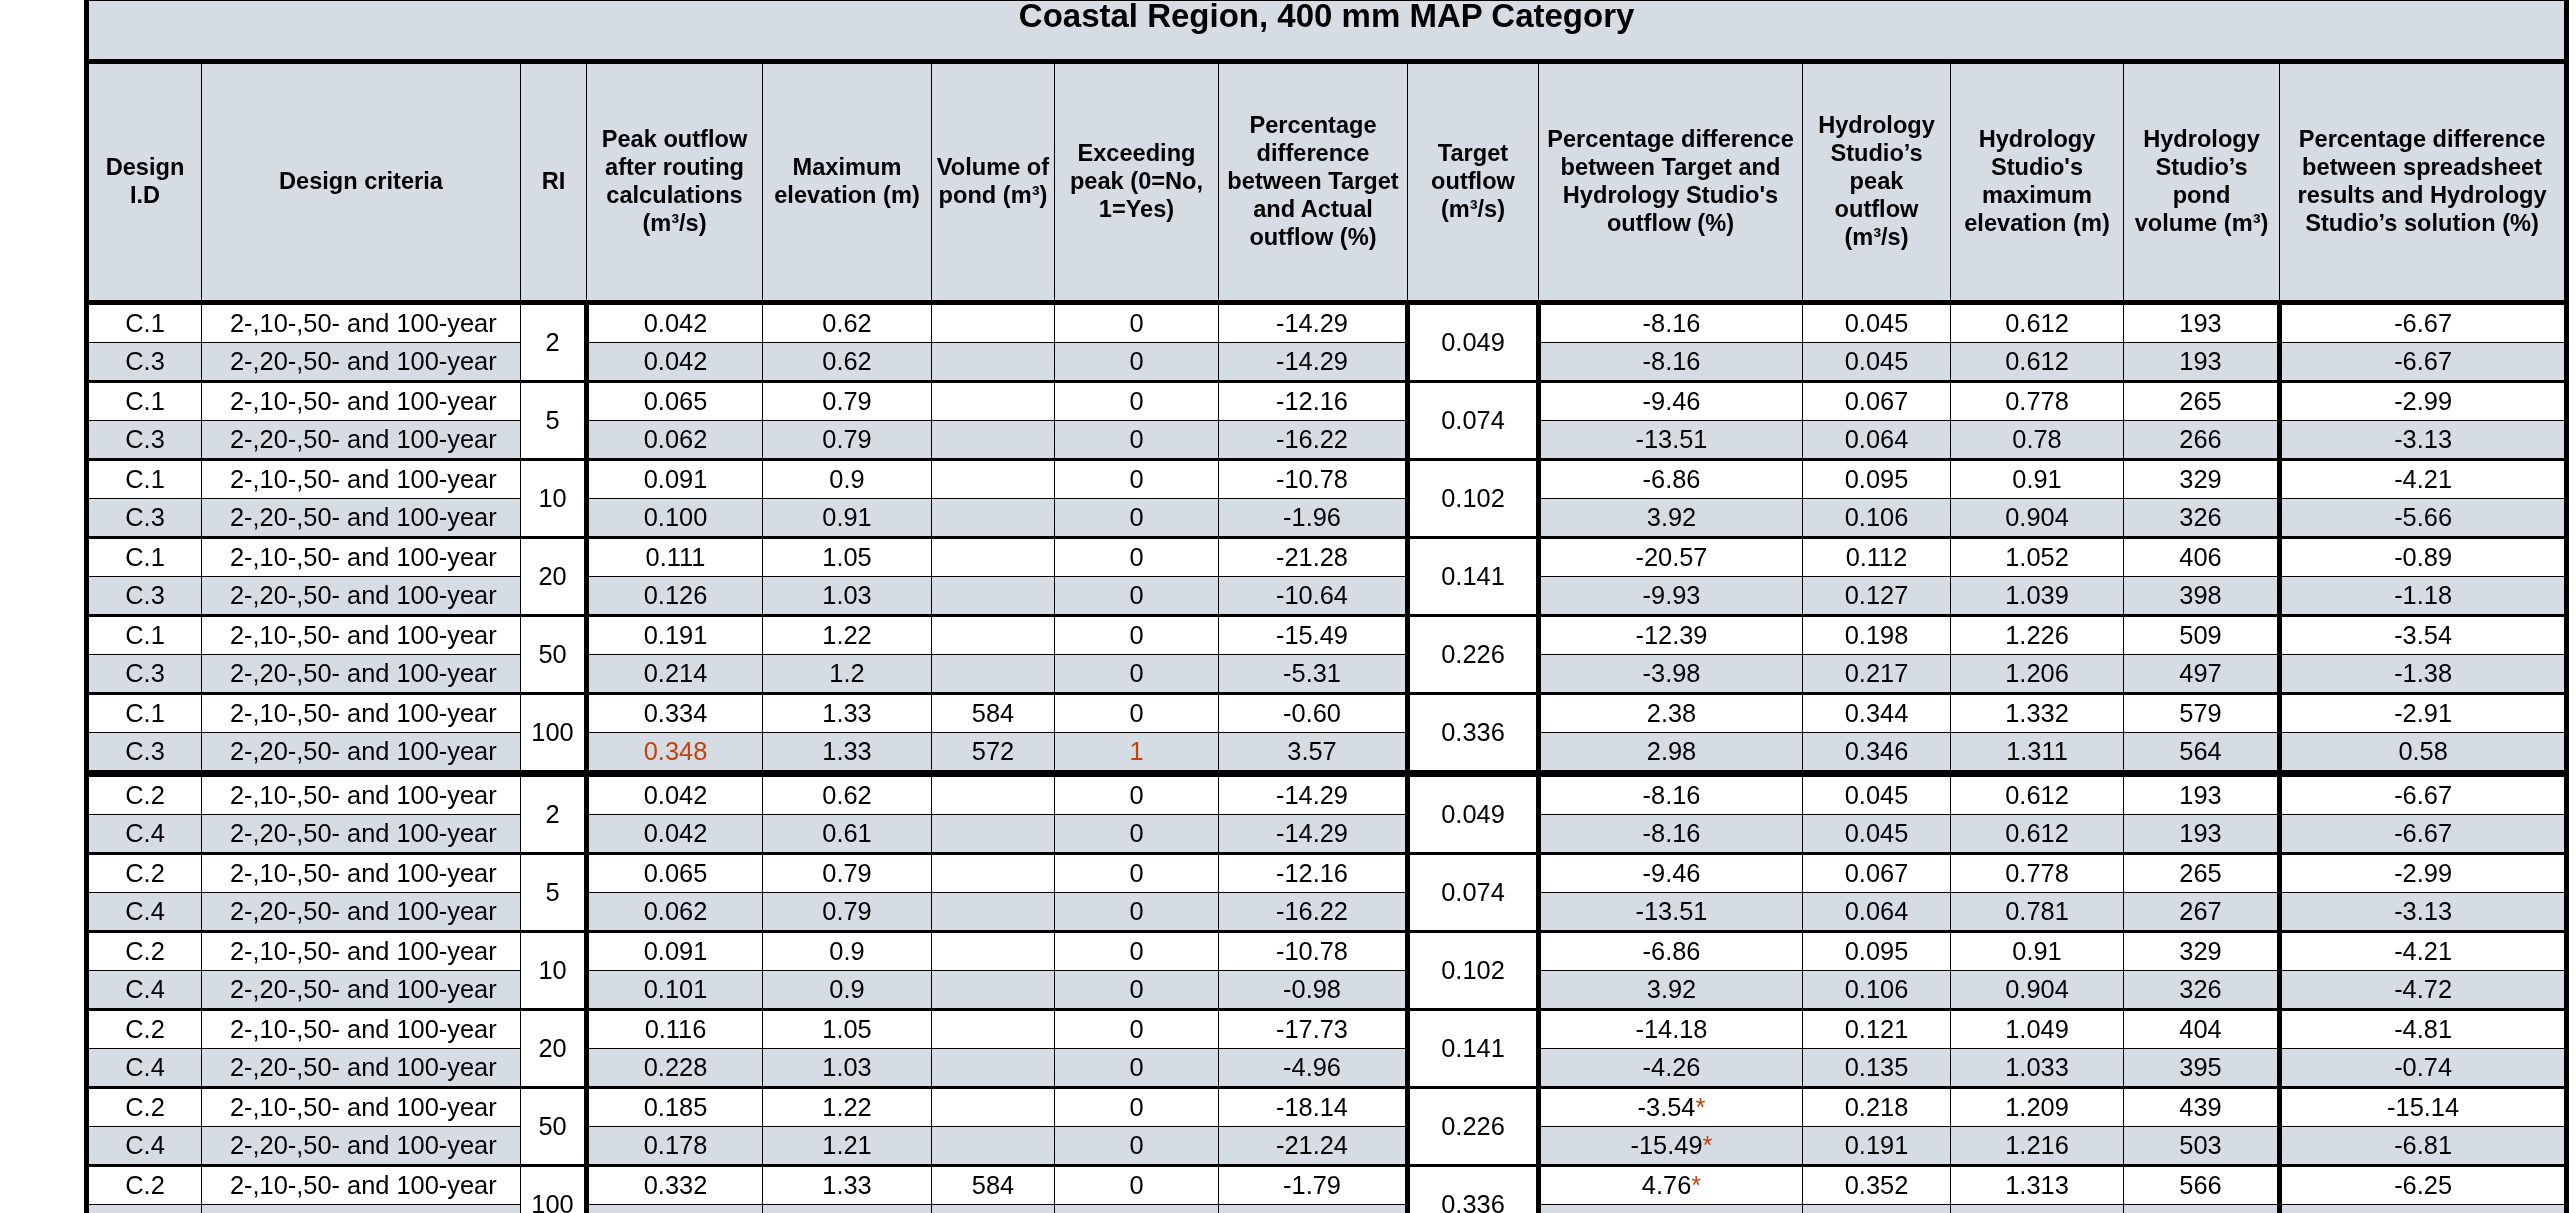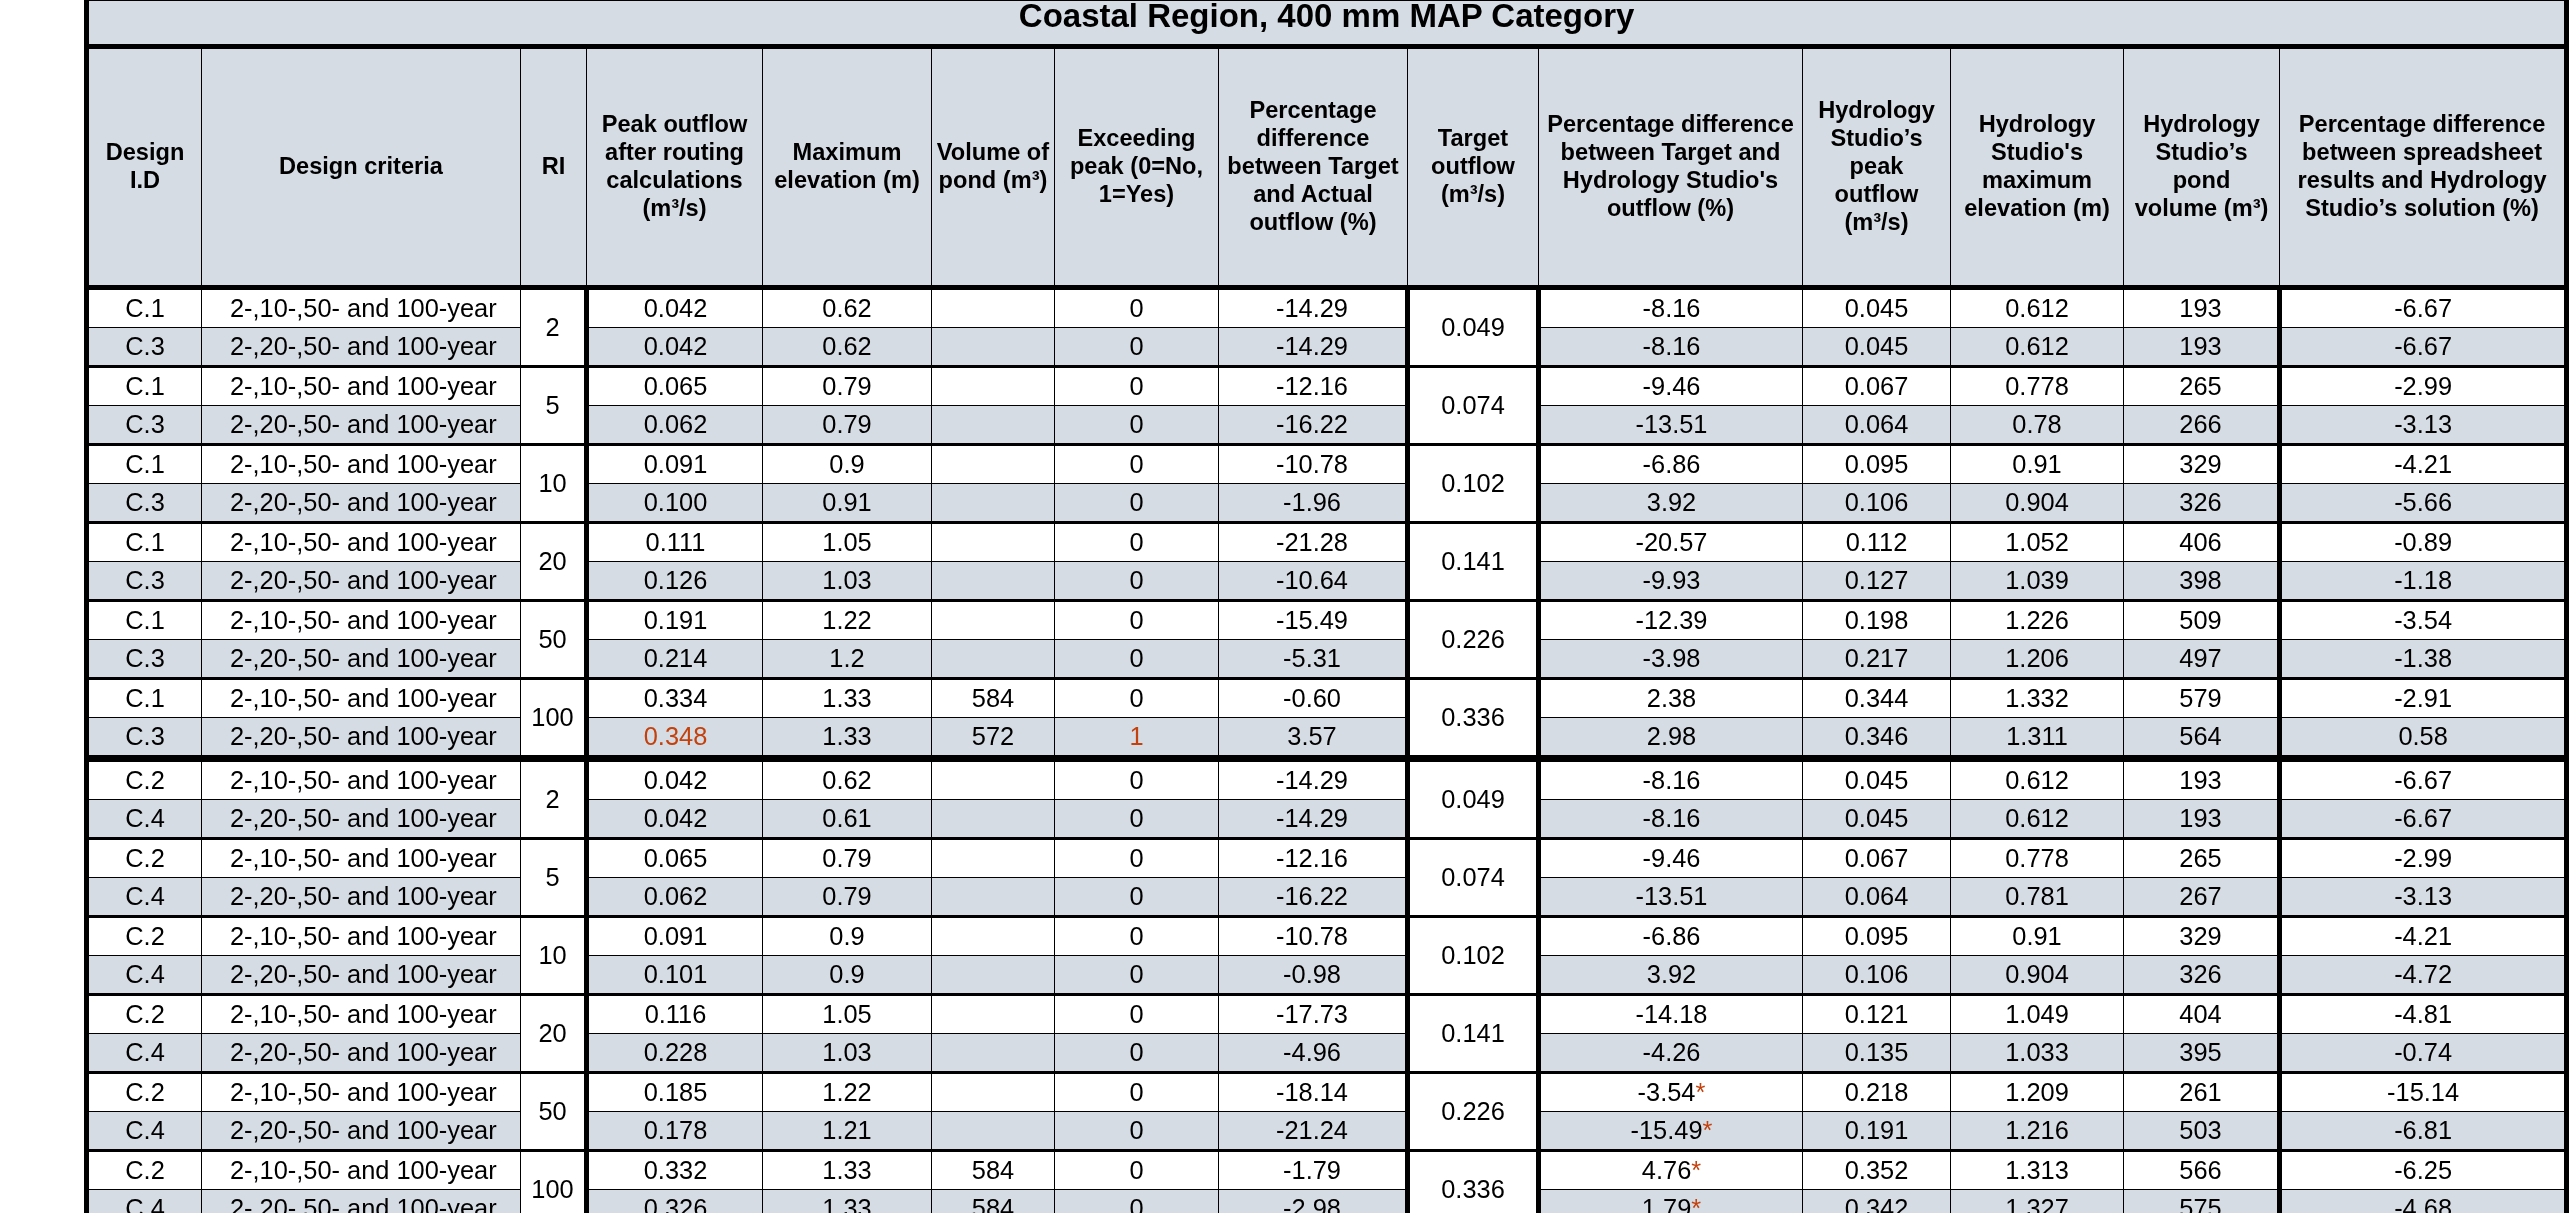--- a/index.html
+++ b/index.html
@@ -18,21 +18,21 @@
     background:#fff;
   }
   td, th { border:1.8px solid #000; overflow:hidden; }
 
   
   tr.title-row td {
     background:#D6DCE4;
     border-bottom:5.9px solid #000;
     height:43px; padding:0;
   }
-  .title-clip { height:43px; overflow:hidden; }
+  .title-clip { height:58px; overflow:hidden; }
   .title-text {
     font-size:33px; font-weight:bold; text-align:center;
     line-height:41px; margin-top:-5.9px; color:#000;
   }
 
   
   tr.header-row th {
     background:#D6DCE4; color:#000;
     font-weight:bold; font-size:23.6px; line-height:1.18;
     text-align:center; vertical-align:middle;
@@ -408,21 +408,21 @@
           <td class="merged" rowspan="2">50</td>
           <td class="thickL">0.185</td>
           <td>1.22</td>
           <td></td>
           <td>0</td>
           <td>-18.14</td>
           <td class="thickL merged" rowspan="2">0.226</td>
           <td class="thickL">-3.54<span class="red">*</span></td>
           <td>0.218</td>
           <td>1.209</td>
-          <td>261</td>
+          <td>439</td>
           <td class="thickL">-15.14</td>
         </tr>
         <tr class="shaded">
           <td>C.4</td>
           <td class="left">2-,20-,50- and 100-year</td>
           <td class="thickL">0.178</td>
           <td>1.21</td>
           <td></td>
           <td>0</td>
           <td>-21.24</td>

